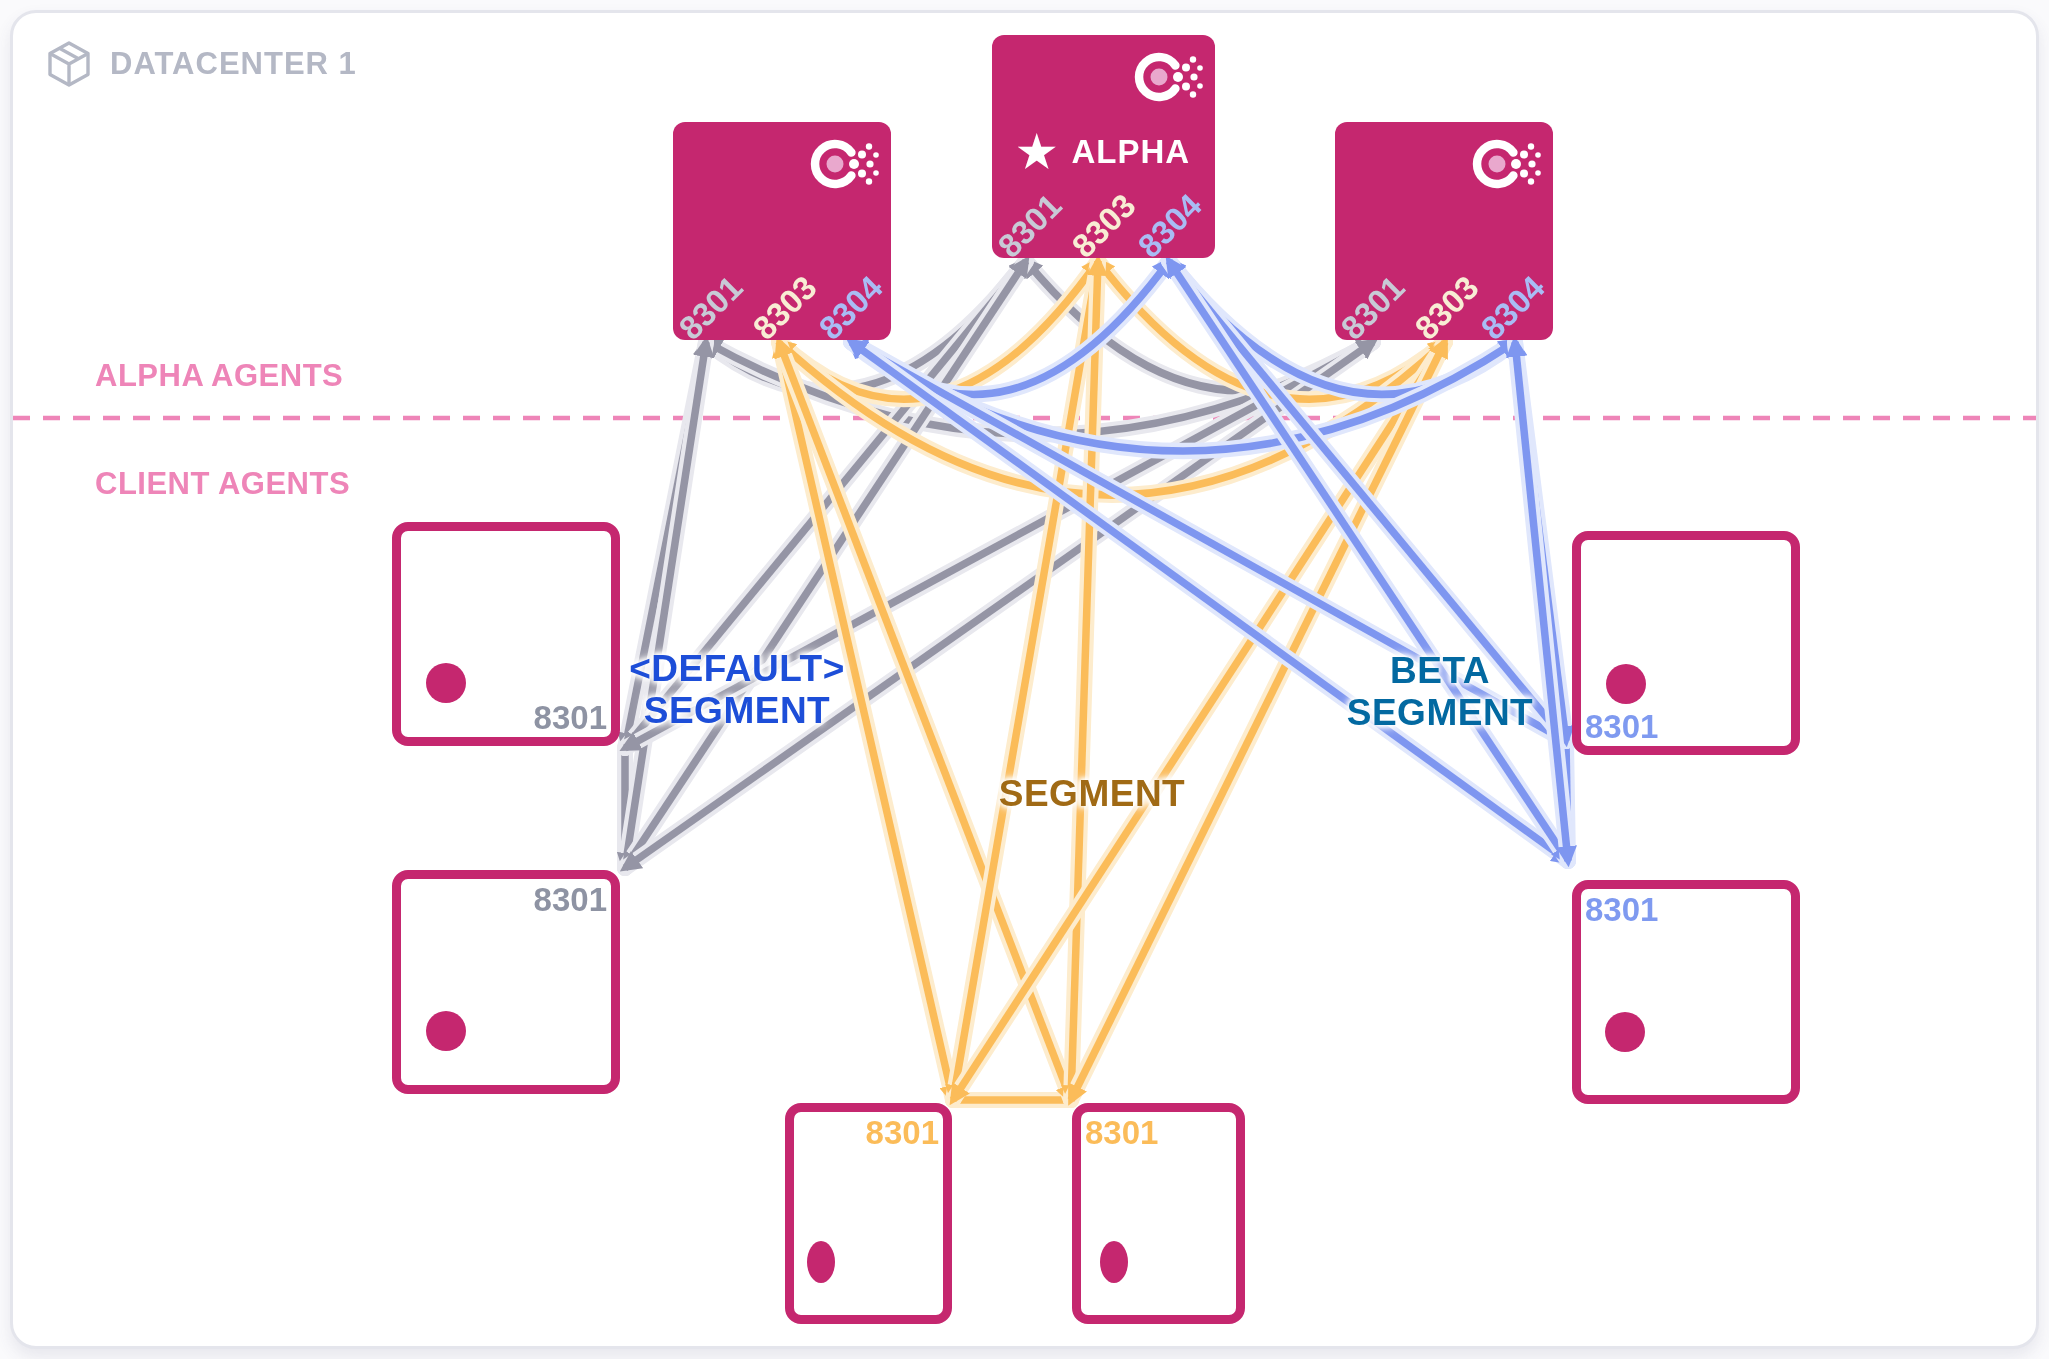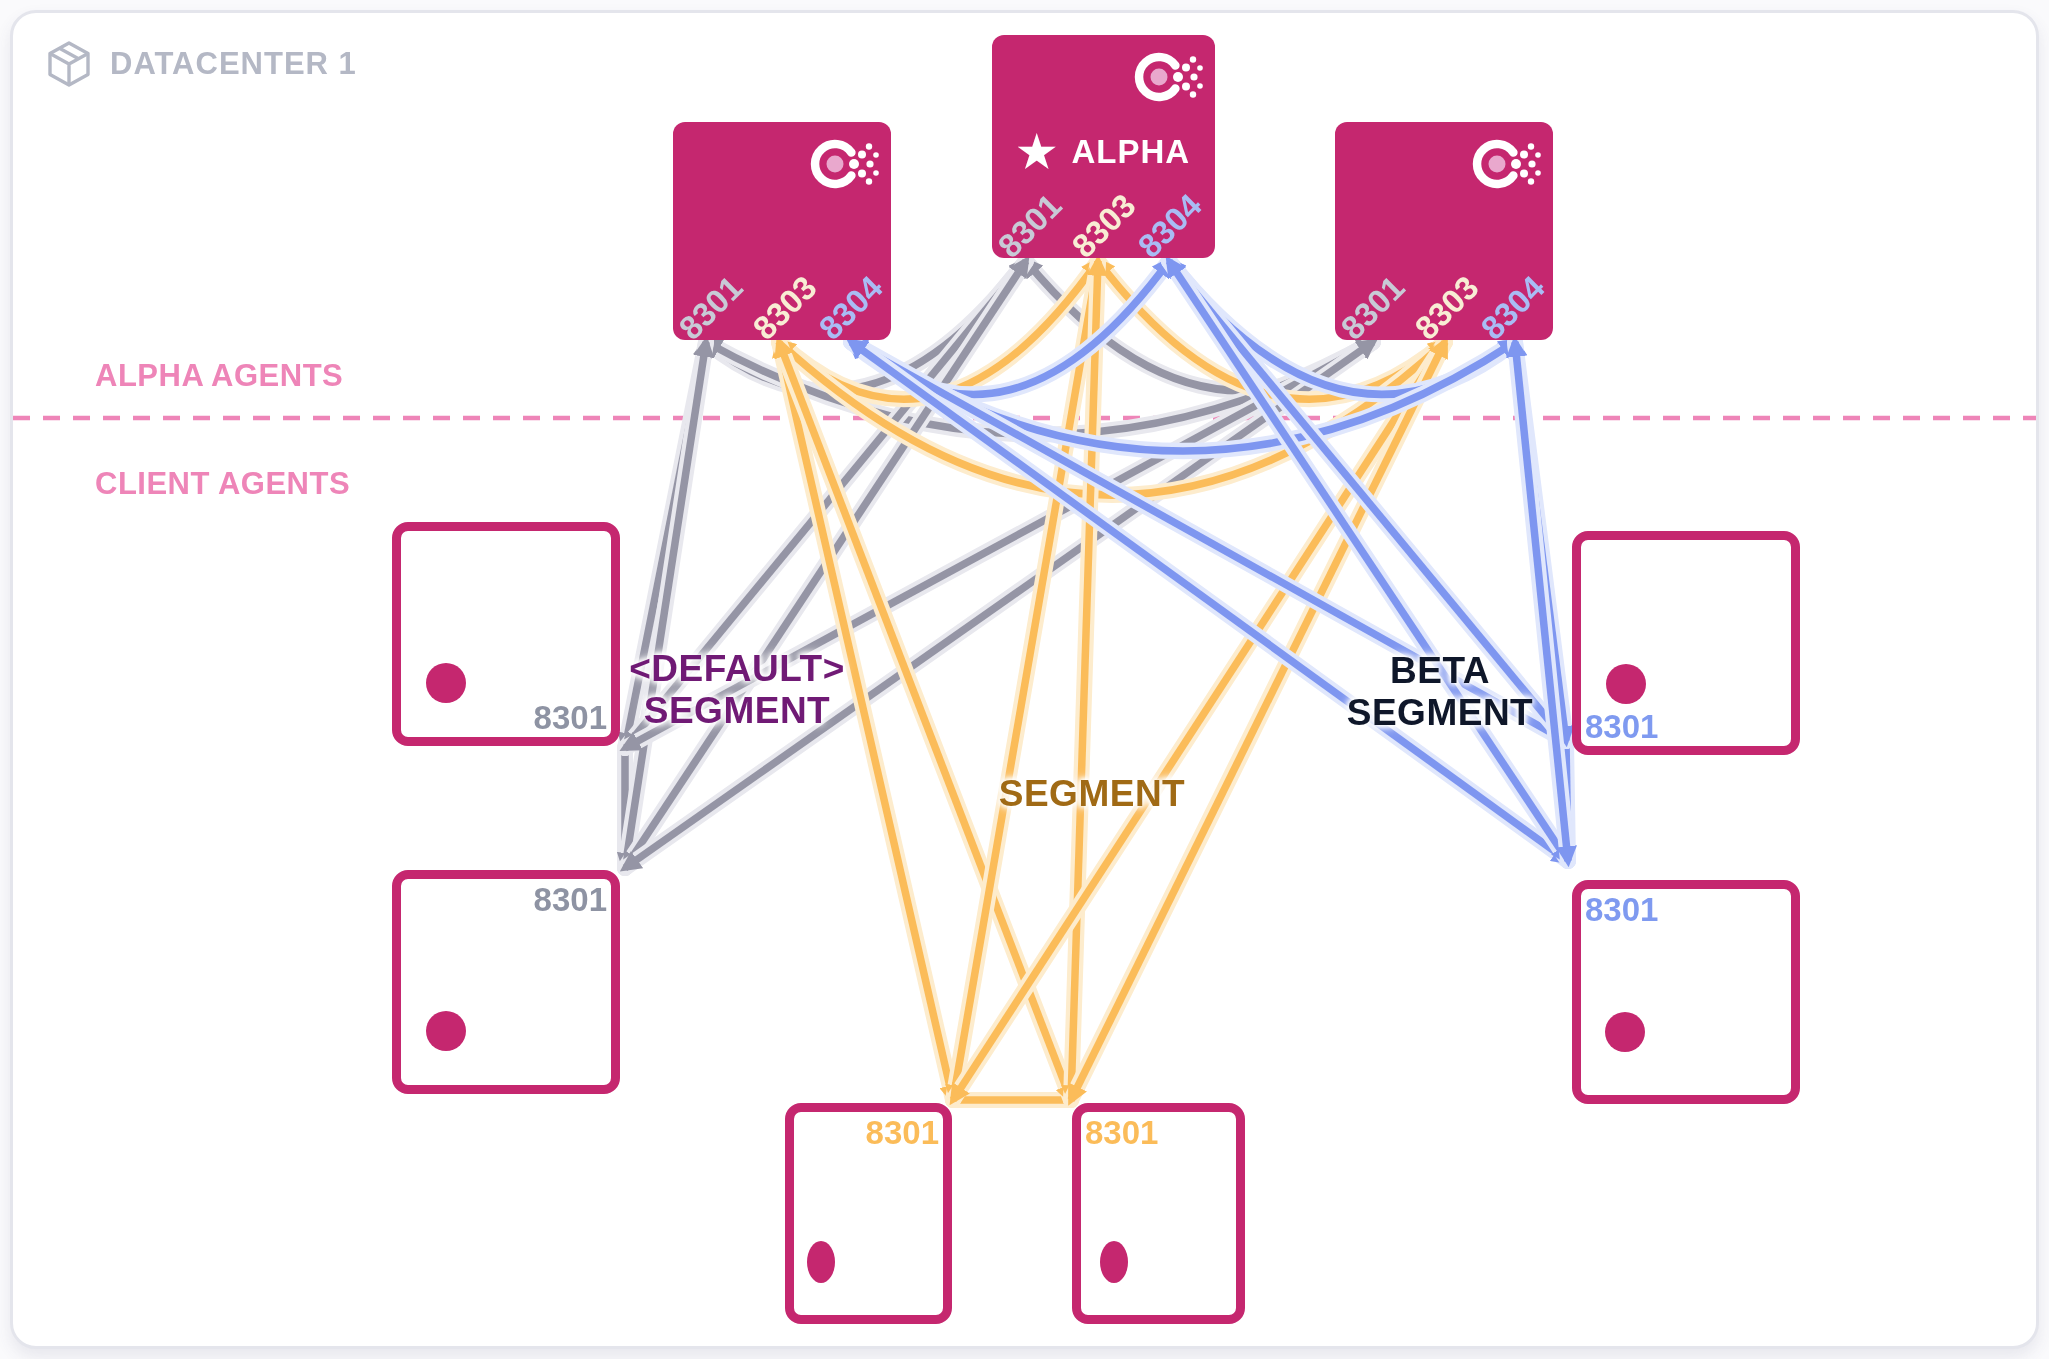--- a/index.html
+++ b/index.html
@@ -218,25 +218,25 @@
   </div>
   <div class="client" id="c-b1">
     <span class="dot"></span>
     <span class="cport pos-tr" style="color: rgb(251, 188, 89);">8301</span>
   </div>
   <div class="client" id="c-b2">
     <span class="dot"></span>
     <span class="cport pos-tl" style="color: rgb(251, 188, 89);">8301</span>
   </div>
 
-  <div class="seg-label" id="seg-default" style="color: #701a75;">
+  <div class="seg-label" id="seg-default" style="color: #1d4ed8;">
     <span style="display:block">&lt;DEFAULT&gt;</span>
     <span style="display:block">SEGMENT</span>
   </div>
   <div class="seg-label" id="seg-alpha" style="color: rgb(160, 106, 21);">
     <span style="display:block">SEGMENT</span>
   </div>
-  <div class="seg-label" id="seg-beta" style="color: #0f172a;">
+  <div class="seg-label" id="seg-beta" style="color: #0369a1;">
     <span style="display:block">BETA</span>
     <span style="display:block">SEGMENT</span>
   </div>
 
 </div>
 
 </body></html>

